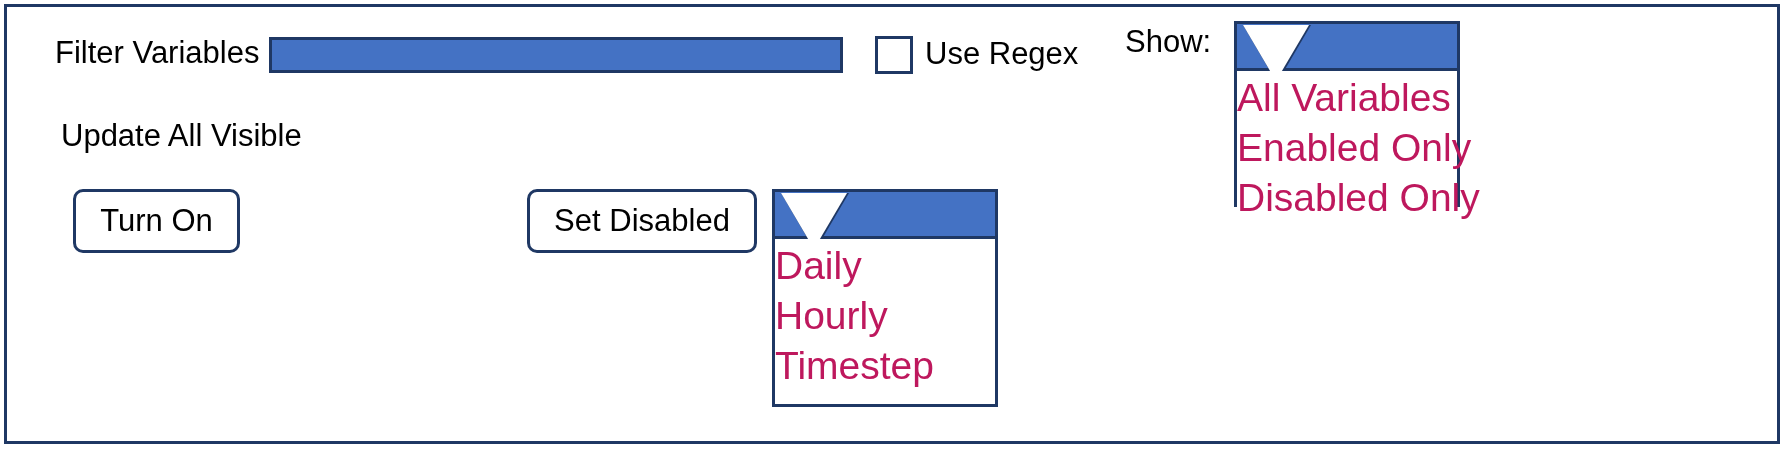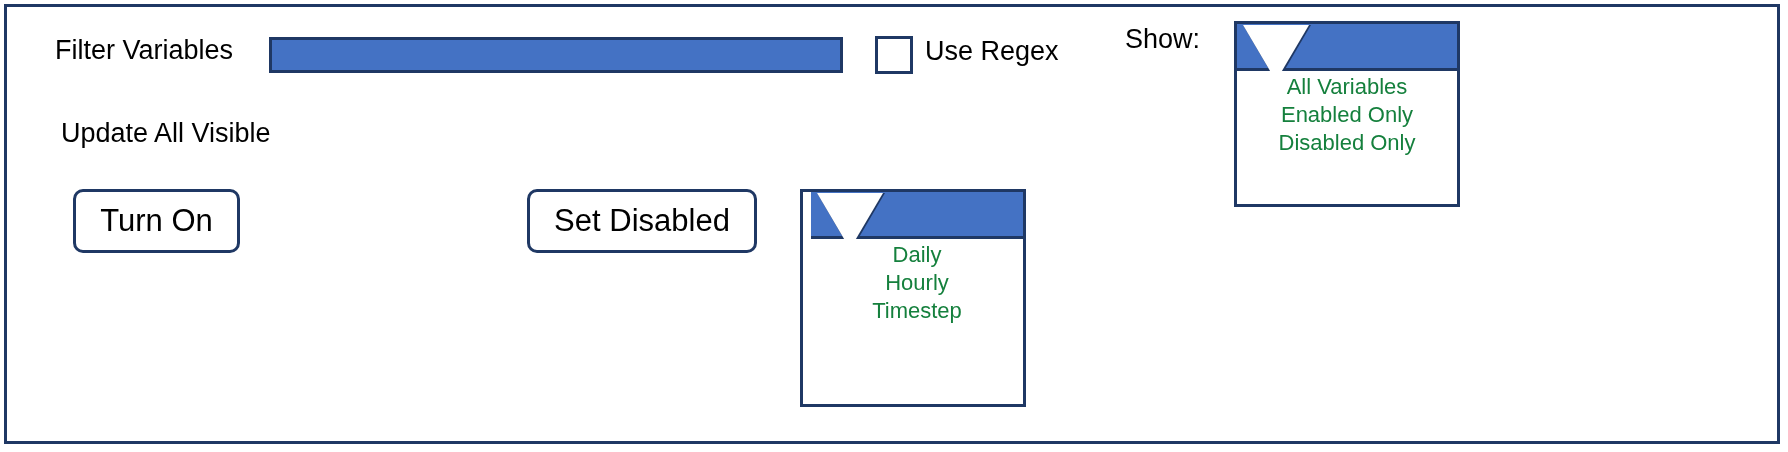--- a/index.html
+++ b/index.html
@@ -28,21 +28,21 @@
     height: 440px;
     box-sizing: border-box;
     border: 3px solid #1F3864;
     background: #ffffff;
   }
 
   
   .label {
     position: absolute;
     color: #000000;
-    font-size: 27px;
+    font-size: 31px;
     line-height: 1;
     white-space: nowrap;
     font-family: "Liberation Sans", sans-serif;
   }
 
   
   .filter-label {
     left: 48px;
     top: 30px;
   }
@@ -123,41 +123,39 @@
     border-right: 34px solid transparent;
     border-top: 58px solid #1F3864;
     z-index: 0;
   }
   .dropdown-list {
     position: relative;
     padding: 2px 0 10px 0;
     background: #ffffff;
   }
   .dropdown-option {
-    text-align: center;
-    font-size: 22px;
+    font-size: 39px;
     line-height: 1.28;
-    color: #15803d;
+    color: #be185d;
     white-space: nowrap;
     cursor: pointer;
     font-family: "Liberation Sans", sans-serif;
   }
 
   #show-dropdown {
     left: 1227px;
     top: 14px;
     width: 226px;
     height: 186px;
   }
   #freq-dropdown {
-    left: 793px;
+    left: 765px;
     top: 182px;
     width: 226px;
     height: 218px;
-    padding-left: 8px;
   }
 
   
   .update-label {
     left: 54px;
     top: 113px;
   }
 
   .action-button {
     position: absolute;

